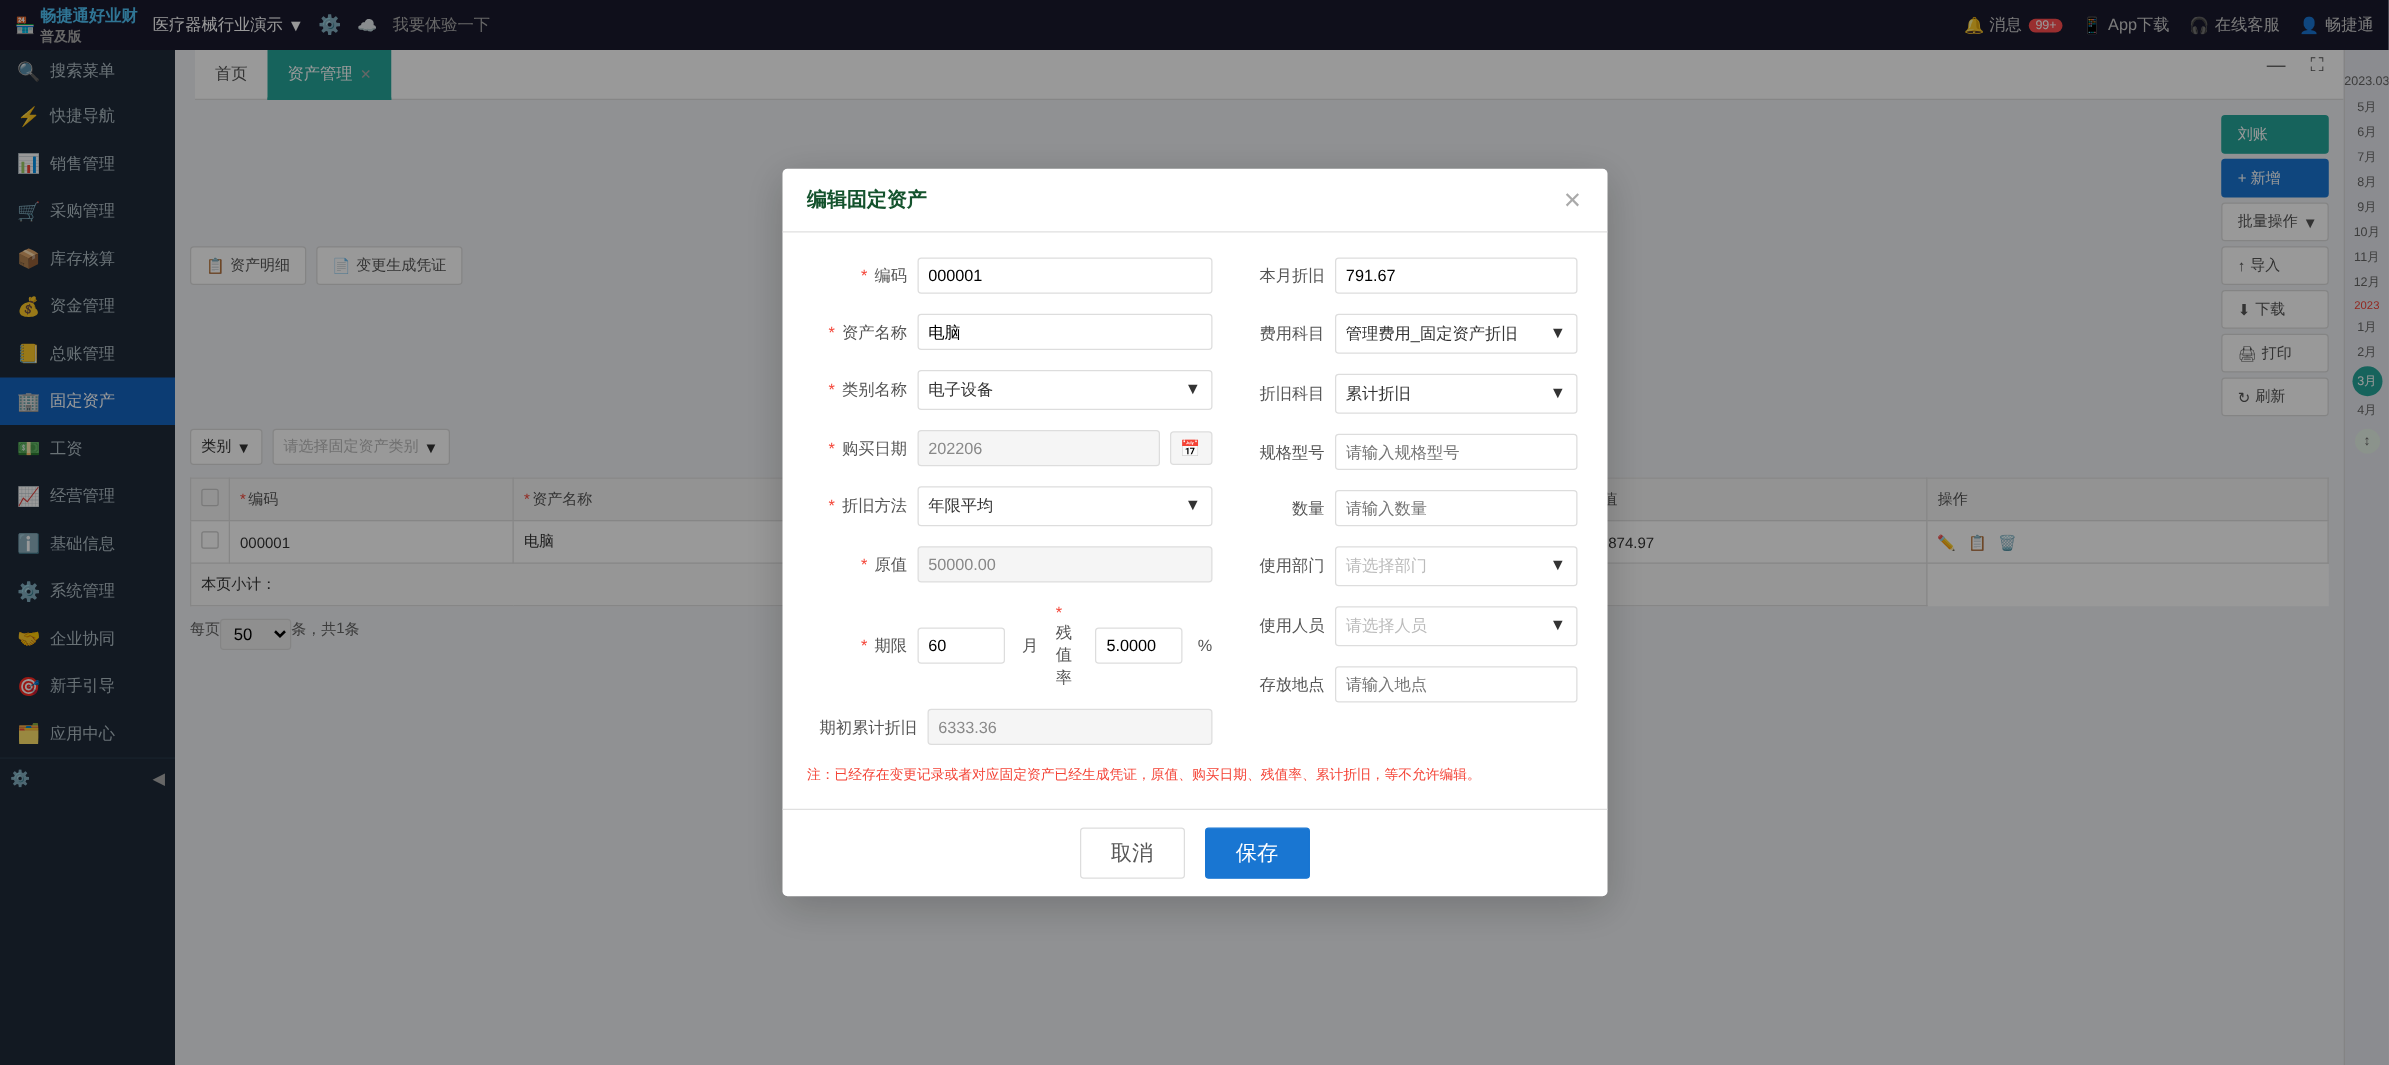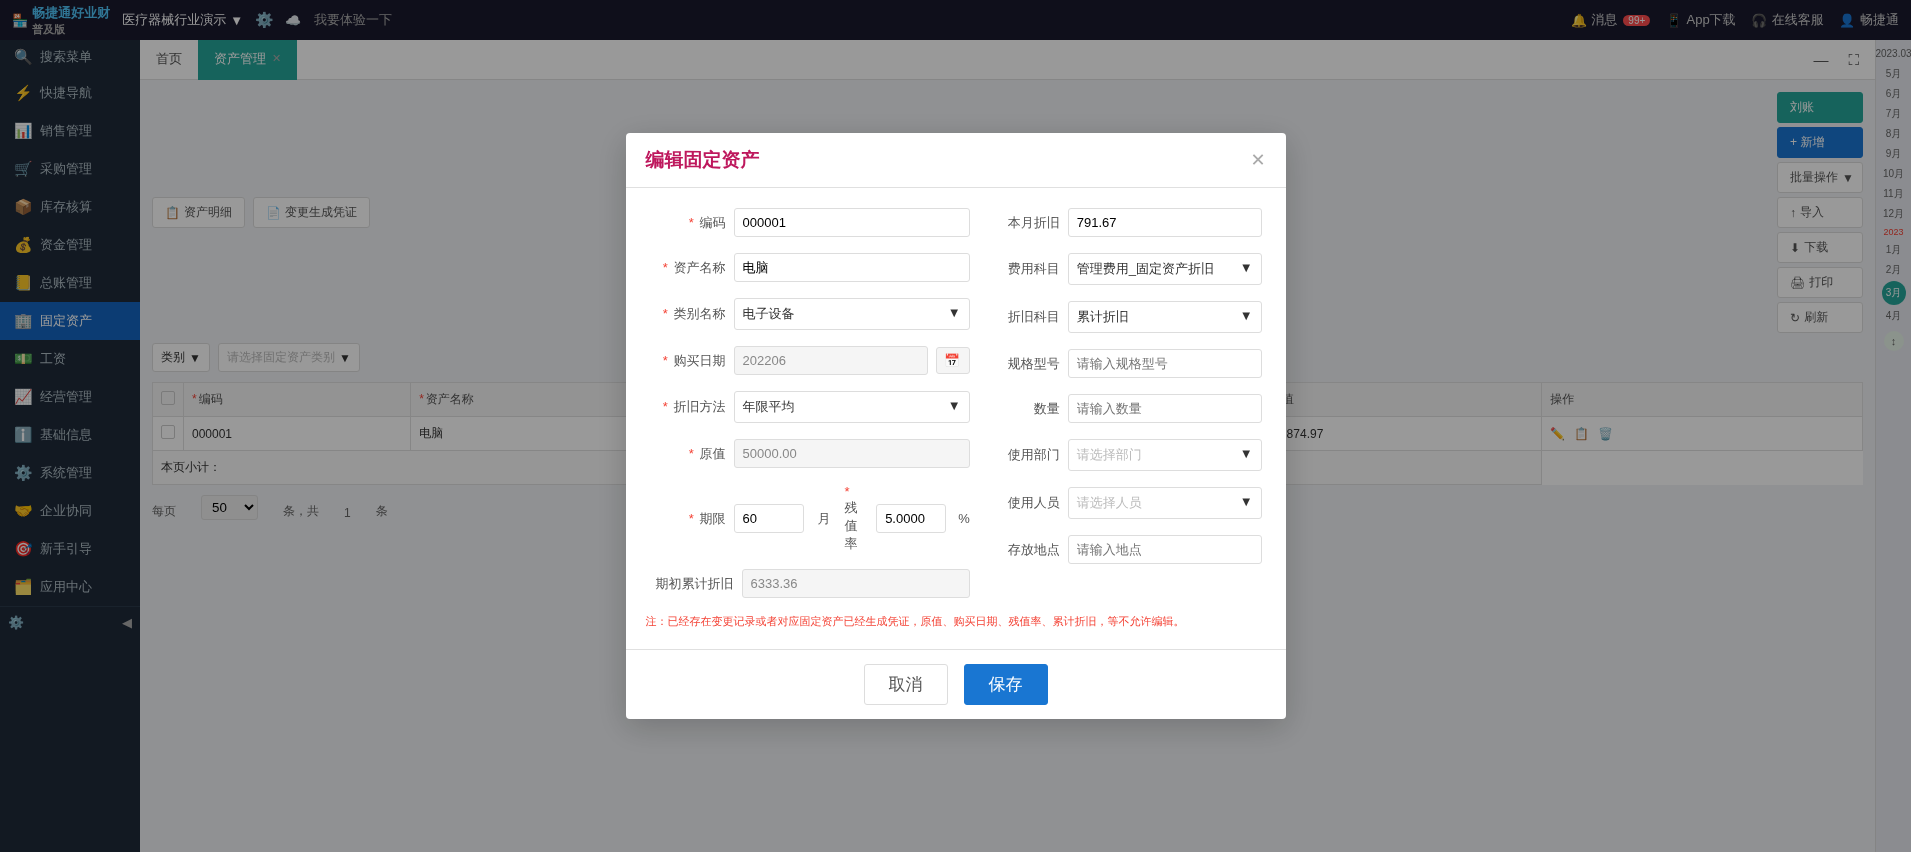--- a/index.html
+++ b/index.html
@@ -22,21 +22,21 @@
     .top-bar-right-item { display: flex; align-items: center; gap: 4px; cursor: pointer; color: #ccc; }
     .gear-icon { color: #aaa; cursor: pointer; font-size: 15px; }
     .cloud-icon { color: #aaa; cursor: pointer; font-size: 13px; }
     .sidebar-item { display: flex; align-items: center; gap: 8px; padding: 10px 14px; cursor: pointer; color: #b0bec5; font-size: 13px; }
     .sidebar-item.active { background: #1565c0; color: #fff; }
     .sidebar-icon { font-size: 15px; width: 18px; text-align: center; }
     .sidebar-bottom { padding: 8px; border-top: 1px solid #2a3a4a; display: flex; align-items: center; gap: 8px; color: #aaa; }
     .sidebar-search { display: flex; align-items: center; gap: 8px; padding: 8px 14px; color: #b0bec5; cursor: pointer; font-size: 13px; }
 
     
-    .tab-bar { display: flex; align-items: center; background: #fff; border-bottom: 1px solid #e0e0e0; padding: 0 0 0 0; height: 40px; flex-shrink: 0; }
+    .tab-bar { display: flex; align-items: flex-start; background: #fff; border-bottom: 1px solid #e0e0e0; padding: 0 0 0 0; height: 40px; flex-shrink: 0; margin-left: 16px; }
     .tab { padding: 0 16px; height: 40px; display: flex; align-items: center; gap: 6px; cursor: pointer; color: #555; border-bottom: 2px solid transparent; font-size: 13px; }
     .tab.active { color: #fff; background: #26a69a; border-bottom: 2px solid #26a69a; }
     .tab-close { font-size: 11px; color: #aaa; }
     .tab-actions { margin-left: auto; display: flex; align-items: center; gap: 4px; padding-right: 8px; }
     .tab-action-btn { padding: 4px 8px; cursor: pointer; color: #555; font-size: 15px; }
 
     
     .page-content { flex: 1; padding: 12px; overflow: auto; position: relative; }
 
     
@@ -48,33 +48,33 @@
     .toolbar-btn-group { display: flex; gap: 4px; margin-left: auto; flex-direction: column; }
     .filter-bar { display: flex; align-items: center; gap: 8px; margin-bottom: 10px; }
     .filter-select { padding: 5px 8px; border: 1px solid #ddd; border-radius: 3px; font-size: 12px; background: #fff; cursor: pointer; display: flex; align-items: center; gap: 4px; }
 
     
     .data-table { width: 100%; border-collapse: collapse; background: #fff; font-size: 12px; }
     .data-table th { background: #f5f5f5; border: 1px solid #e0e0e0; padding: 8px; text-align: left; color: #555; font-weight: normal; }
     .data-table td { border: 1px solid #e0e0e0; padding: 8px; color: #333; }
     .required { color: #f44336; margin-right: 2px; }
     .table-subtotal { background: #fafafa; }
-    .table-footer { display: flex; align-items: flex-end; gap: 25px; margin-top: 10px; font-size: 12px; color: #666; }
+    .table-footer { display: flex; align-items: flex-start; gap: 0; margin-top: 10px; font-size: 12px; color: #666; }
     .page-select { padding: 3px 6px; border: 1px solid #ddd; border-radius: 3px; }
 
     
-    .right-sidebar { width: 36px; background: #e8eaf0; border-left: 1px solid #ddd; display: flex; flex-direction: column; align-items: center; padding-top: 4px; gap: 2px; font-size: 10px; color: #666; flex-shrink: 0; }
+    .right-sidebar { width: 36px; background: #e8eaf0; border-left: 1px solid #ddd; display: flex; flex-direction: column; align-items: center; padding-top: 16px; gap: 2px; font-size: 10px; color: #666; flex-shrink: 0; }
     .month-item { width: 28px; text-align: center; padding: 2px 0; cursor: pointer; border-radius: 3px; }
     .month-item.highlight { background: #26a69a; color: #fff; border-radius: 50%; width: 24px; height: 24px; display: flex; align-items: center; justify-content: center; }
 
     
     .modal-overlay { position: fixed; top: 0; left: 0; width: 100%; height: 100%; background: rgba(0,0,0,0.4); z-index: 100; display: flex; align-items: center; justify-content: center; }
     .modal { background: #fff; border-radius: 4px; box-shadow: 0 8px 32px rgba(0,0,0,0.2); width: 660px; max-height: 90vh; overflow: auto; }
     .modal-header { padding: 14px 20px; border-bottom: 1px solid #e0e0e0; display: flex; align-items: center; justify-content: space-between; }
-    .modal-title { font-size: 19px; font-weight: bold; color: #be185d; }
+    .modal-title { font-size: 16px; font-weight: bold; color: #14532d; }
     .modal-close { cursor: pointer; font-size: 18px; color: #aaa; }
     .modal-body { padding: 20px; }
     .modal-footer { padding: 14px 20px; border-top: 1px solid #e0e0e0; display: flex; justify-content: center; gap: 16px; }
 
     
     .form-grid { display: grid; grid-template-columns: 1fr 1fr; gap: 0; }
     .form-col { display: flex; flex-direction: column; gap: 16px; padding: 0 10px; }
     .form-row { display: flex; align-items: center; gap: 8px; }
     .form-label { font-size: 13px; color: #555; white-space: nowrap; min-width: 70px; text-align: right; }
     .form-input { flex: 1; padding: 6px 8px; border: 1px solid #ddd; border-radius: 3px; font-size: 13px; outline: none; background: #fff; }

